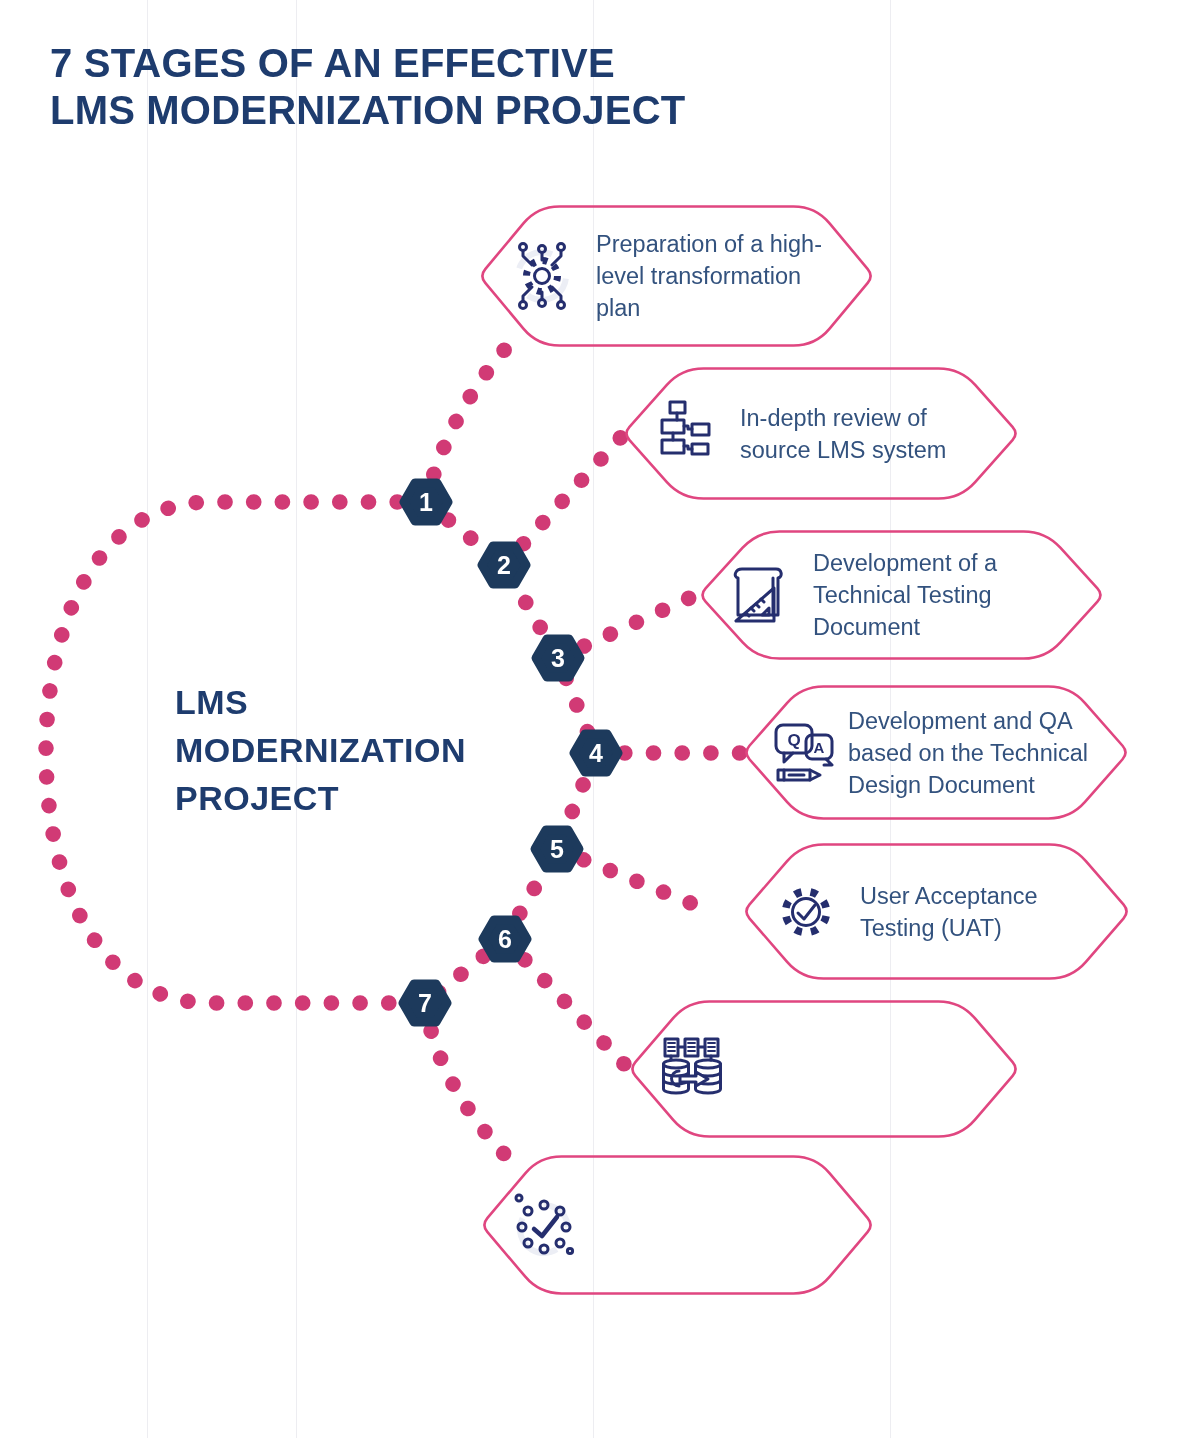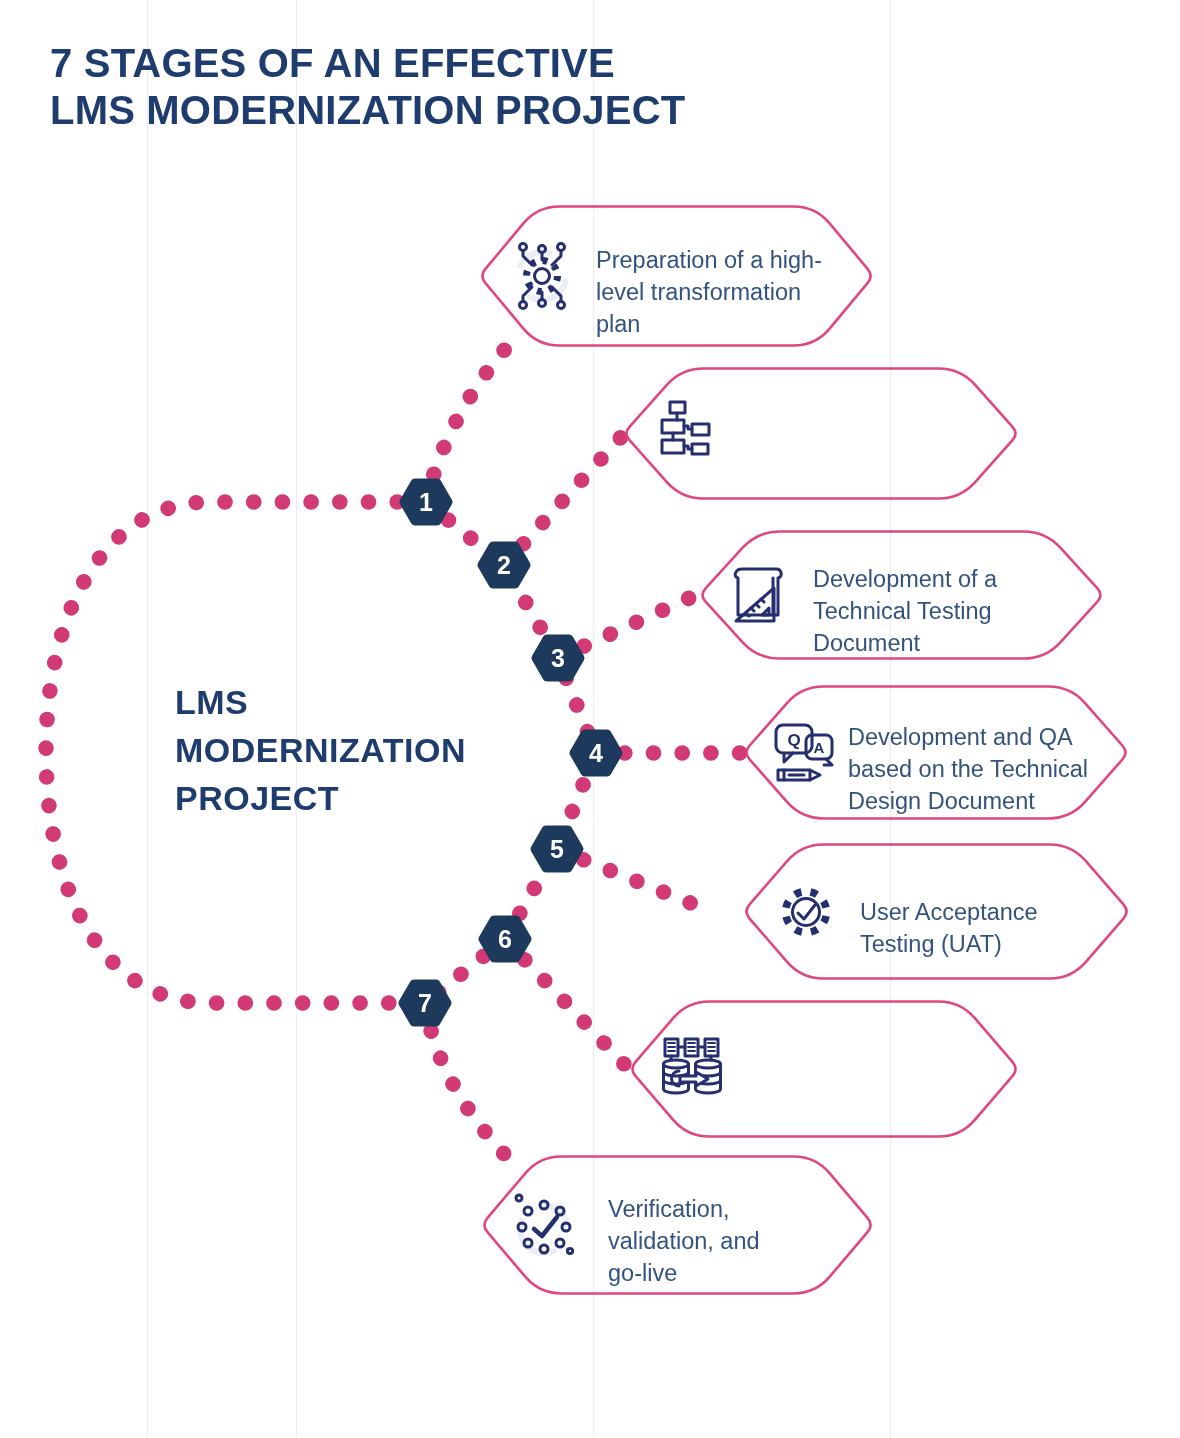--- a/index.html
+++ b/index.html
@@ -21,21 +21,21 @@
   .center-label{
     position:absolute;left:175px;top:678px;width:330px;z-index:2;
     font-size:34px;font-weight:800;color:#1e3c6e;line-height:48px;letter-spacing:0.5px;
   }
   .card{position:absolute;z-index:2;display:flex;align-items:center;}
   .border-svg{position:absolute;left:0;top:0;width:100%;height:100%;overflow:visible;}
   .capsule{fill:none;stroke:#e04680;stroke-width:2.6;}
   .card .icon{position:absolute;top:50%;transform:translateY(-50%);left:24px;width:80px;height:80px;}
   .card .label{
     position:absolute;top:50%;transform:translateY(-50%);
-    font-size:23.5px;line-height:32px;font-weight:500;color:#33527e;margin-top:16px;
+    font-size:23.5px;line-height:32px;font-weight:500;color:#33527e;
   }
   .c1{left:478px;top:205px;width:397px;height:142px;}
   .c2{left:622px;top:367px;width:398px;height:133px;}
   .c3{left:698px;top:530px;width:407px;height:130px;}
   .c4{left:742px;top:685px;width:388px;height:135px;}
   .c5{left:742px;top:843px;width:389px;height:137px;}
   .c6{left:628px;top:1000px;width:392px;height:138px;}
   .c7{left:480px;top:1155px;width:395px;height:140px;}
   .c1 .label{left:118px;width:235px;}
   .c2 .label{left:118px;width:240px;}
@@ -115,20 +115,21 @@
         <rect class="ic" x="16" y="26" width="22" height="13"></rect>
         <rect class="ic" x="46" y="30" width="17" height="11"></rect>
         <rect class="ic" x="16" y="46" width="22" height="13"></rect>
         <rect class="ic" x="46" y="50" width="16" height="10"></rect>
         <path class="ic" d="M31,19 V26"></path>
         <path class="ic" d="M38,32 H42 V35 H46"></path>
         <path class="ic" d="M27,39 V46"></path>
         <path class="ic" d="M38,52 H42 V55 H46"></path>
       </svg>
     </div>
+    <div class="label">In-depth review of source LMS system</div>
   </div>
 
   <div class="card c3">
     <svg class="border-svg" viewBox="0 0 407 130">
         <path class="capsule" d="M 81.5,1.5 H 325.5 Q 347.5,1.5 362.336958544599,17.743911510035105 L 399.43033514084584,58.35476347316746 Q 405.5,65 399.43033514084584,71.64523652683255 L 362.336958544599,112.2560884899649 Q 347.5,128.5 325.5,128.5 H 81.5 Q 59.5,128.5 44.66304145540101,112.2560884899649 L 7.569664859154133,71.64523652683255 Q 1.5,65 7.569664859154133,58.35476347316746 L 44.66304145540101,17.743911510035105 Q 59.5,1.5 81.5,1.5 Z"></path>
       </svg>
     <div class="icon">
       <svg viewBox="0 0 80 80" width="80" height="80">
         <path class="ic" d="M20,14 H54 C60,14 61,22 56,23 V60 H16 V23 C11,22 13,14 20,14 Z"></path>
         <path class="ic" d="M51,23 V60"></path>
@@ -214,21 +215,20 @@
           <circle cx="62" cy="42" r="4"></circle>
             <circle cx="56" cy="58" r="4"></circle>
           <circle cx="40" cy="64" r="4"></circle>
             <circle cx="24" cy="58" r="4"></circle>
           <circle cx="15" cy="13" r="3"></circle>
             <circle cx="66" cy="66" r="2.6"></circle>
           <polyline points="30,44 38,51 53,32" stroke-width="4.5"></polyline>
         </g>
       </svg>
     </div>
-    <div class="label">Verification, validation, and go-live</div>
   </div>
 
   <div class="badge b1">
     <svg viewBox="0 0 56 50" width="56" height="50">
       <polygon points="6,25 17,6 39,6 50,25 39,44 17,44" fill="#1d3a5c" stroke="#1d3a5c" stroke-width="9" stroke-linejoin="round"></polygon>
       <text x="28" y="34" text-anchor="middle">1</text>
     </svg>
   </div>
   <div class="badge b2">
     <svg viewBox="0 0 56 50" width="56" height="50">

